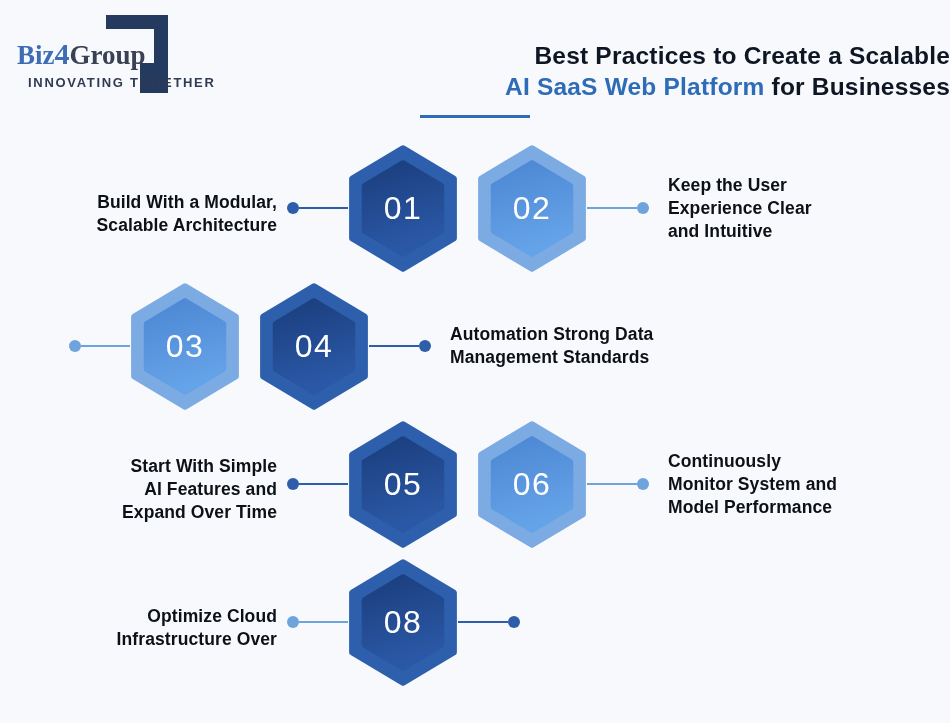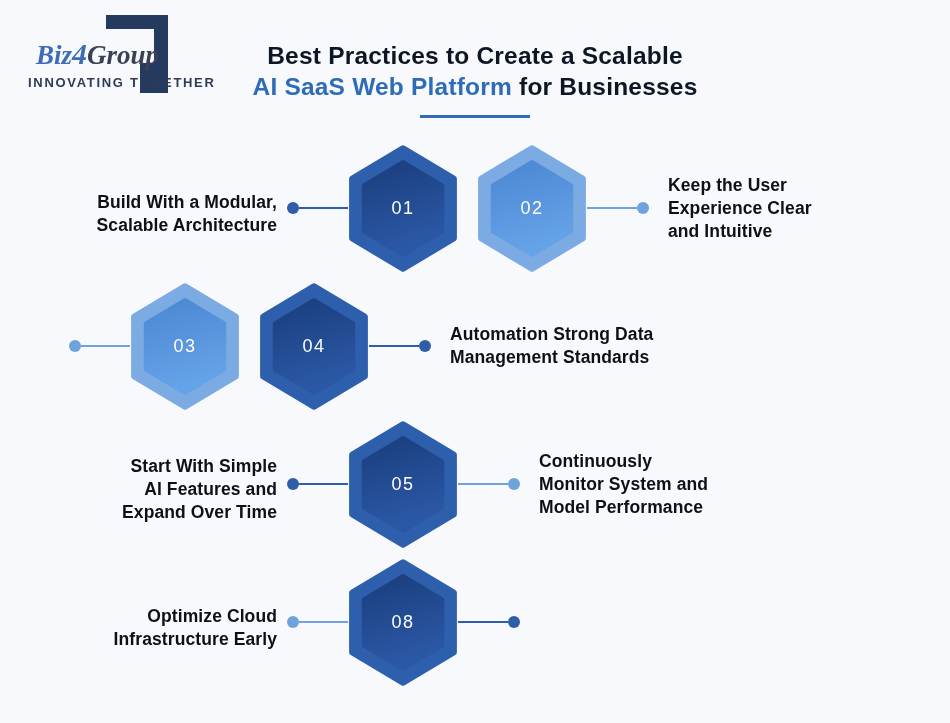--- a/index.html
+++ b/index.html
@@ -25,32 +25,32 @@
   body{
     width:950px;height:723px;
     background:var(--background);
     font-family:"Liberation Sans", sans-serif;
     position:relative;
     overflow:hidden;
   }
   
   .logo{position:absolute;left:14px;top:13px;width:154px;height:86px;}
   .logo-bracket{position:absolute;right:0;top:2px;}
-  .logo-text{position:absolute;left:22px;top:26px;white-space:nowrap;
-    font-family:"Liberation Serif", serif;font-style:italic;font-weight:700;
+  .logo-text{position:absolute;left:3px;top:26px;white-space:nowrap;
+    font-family:"Liberation Serif", serif;font-weight:700;
     font-size:27px;line-height:30px;}
   .logo-text .biz{color:var(--logo-blue);}
   .logo-text .four{color:var(--logo-blue);font-size:30px;}
   .logo-text .group{color:var(--logo-dark);}
   .logo-tagline{position:absolute;left:14px;top:62px;
     font-size:13px;font-weight:700;letter-spacing:1.7px;color:#2f3a55;white-space:nowrap;}
   
   .header{padding-top:40px;text-align:center;}
   .title{font-size:24.5px;line-height:31px;font-weight:700;
-    color:var(--title-text);letter-spacing:.2px;}
+    color:var(--title-text);letter-spacing:.2px;text-align:right;}
   .title .hl{color:var(--accent-blue);}
   .title-underline{width:110px;height:3px;background:var(--accent-blue);
     margin:13px auto 0 auto;}
   
   .rows{margin-top:21px;padding:0 20px 0 59px;}
   .step-row{display:flex;align-items:center;height:138px;}
   .label{font-size:17.5px;line-height:23px;font-weight:600;color:var(--label-text);
     white-space:pre-line;letter-spacing:.1px;}
   .label-left{width:218px;text-align:right;margin-top:11px;}
   .label-right{flex:1;text-align:left;padding-left:15px;}
@@ -62,21 +62,21 @@
   .connector.dark .dot,{background:var(--connector-dark);}
   .connector.dark .dot{background:var(--connector-dark);}
   .connector.dark .cline{background:var(--connector-dark);}
   .connector.light .dot{background:var(--connector-light);}
   .connector.light .cline{background:var(--connector-light);}
   
   .hex{position:relative;width:110px;height:127px;flex:0 0 auto;}
   .hex + .hex{margin-left:19px;}
   .hex svg{position:absolute;inset:0;display:block;}
   .hex .num{position:absolute;inset:0;display:flex;align-items:center;justify-content:center;
-    color:var(--number-text);font-size:18px;letter-spacing:1.5px;font-weight:400;}
+    color:var(--number-text);font-size:32px;letter-spacing:1.5px;font-weight:400;}
   .hex.dark .outer{fill:var(--hex-dark-outer);stroke:var(--hex-dark-outer);}
   .hex.dark .inner{fill:url(#gradDark);stroke:url(#gradDark);}
   .hex.light .outer{fill:var(--hex-light-outer);stroke:var(--hex-light-outer);}
   .hex.light .inner{fill:url(#gradLight);stroke:url(#gradLight);}
   .outer,.inner{stroke-linejoin:round;}
   .outer{stroke-width:6;}
   .inner{stroke-width:5;}
   .defs-holder{position:absolute;width:0;height:0;overflow:hidden;}
 </style>
 </head>
@@ -178,32 +178,39 @@
       <div class="dot"></div>
       <div class="cline"></div>
     </div>
     <div class="hex dark">
       <svg width="110" height="127" viewBox="0 0 100 115">
         <polygon class="outer" points="50,3 96,30.5 96,84.5 50,112 4,84.5 4,30.5"></polygon>
         <polygon class="inner" points="50,16.1 85,37 85,78 50,98.9 15,78 15,37"></polygon>
       </svg>
       <div class="num">05</div>
     </div>
+    <div class="hex light">
+      <svg width="110" height="127" viewBox="0 0 100 115">
+        <polygon class="outer" points="50,3 96,30.5 96,84.5 50,112 4,84.5 4,30.5"></polygon>
+        <polygon class="inner" points="50,16.1 85,37 85,78 50,98.9 15,78 15,37"></polygon>
+      </svg>
+      <div class="num">06</div>
+    </div>
     <div class="connector cr light">
       <div class="cline"></div>
       <div class="dot"></div>
     </div>
     <div class="label label-right">Continuously
 Monitor System and
 Model Performance</div>
   </div>
 
   <div class="step-row">
     <div class="label label-left">Optimize Cloud
-Infrastructure Early</div>
+Infrastructure Over</div>
     <div class="connector cl light">
       <div class="dot"></div>
       <div class="cline"></div>
     </div>
     <div class="hex dark">
       <svg width="110" height="127" viewBox="0 0 100 115">
         <polygon class="outer" points="50,3 96,30.5 96,84.5 50,112 4,84.5 4,30.5"></polygon>
         <polygon class="inner" points="50,16.1 85,37 85,78 50,98.9 15,78 15,37"></polygon>
       </svg>
       <div class="num">08</div>

